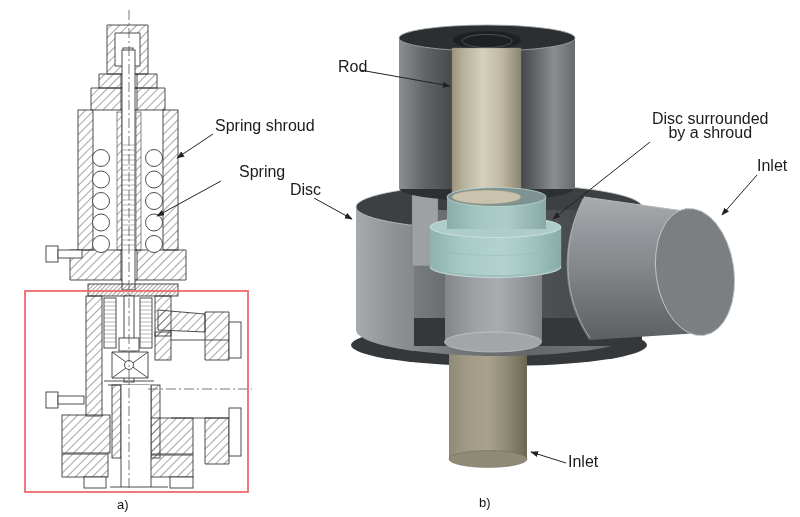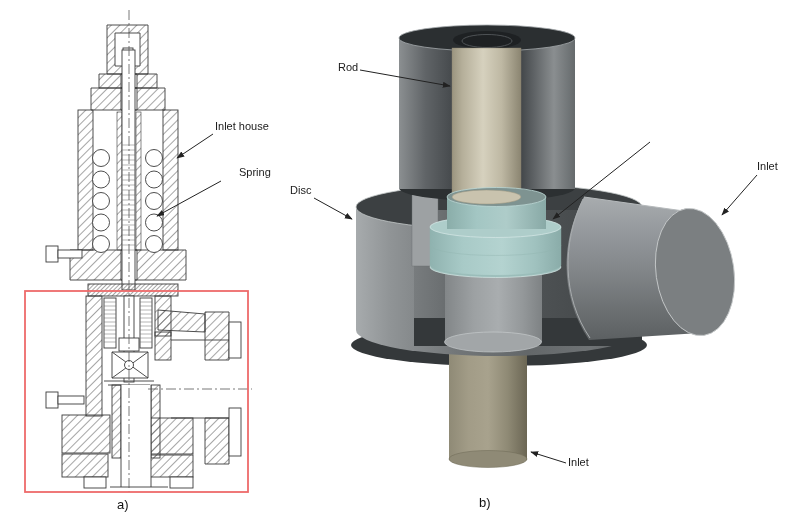--- a/index.html
+++ b/index.html
@@ -1,19 +1,19 @@
 <!DOCTYPE html>
 <html><head>
 <meta charset="utf-8">
 <style>
   html,body{margin:0;padding:0;background:#fff;}
   #figure{position:relative;width:800px;height:517px;background:#ffffff;overflow:hidden;
           font-family:"Liberation Sans",sans-serif;}
   #figure svg{position:absolute;left:0;top:0;}
-  .lbl{position:absolute;font-size:11px;color:#1b1b1b;white-space:nowrap;line-height:14px;text-align:center;}
+  .lbl{position:absolute;font-size:16px;color:#1b1b1b;white-space:nowrap;line-height:14px;text-align:center;}
   .cap{position:absolute;font-size:13px;color:#111;}
 </style>
 </head>
 <body>
 
 <div id="figure">
 
 <svg width="800" height="517" viewBox="0 0 800 517">
   <defs>
     <pattern id="hatch" patternUnits="userSpaceOnUse" width="6" height="6" patternTransform="rotate(45)">
@@ -226,22 +226,26 @@
     <line x1="213" y1="134" x2="177" y2="158" marker-end="url(#arrow)"></line>
     <line x1="221" y1="181" x2="157" y2="216" marker-end="url(#arrow)"></line>
     <line x1="360" y1="70" x2="450" y2="86" marker-end="url(#arrow)"></line>
     <line x1="650" y1="142" x2="553" y2="219" marker-end="url(#arrow)"></line>
     <line x1="314" y1="198" x2="352" y2="219" marker-end="url(#arrow)"></line>
     <line x1="757" y1="175" x2="722" y2="215" marker-end="url(#arrow)"></line>
     <line x1="566" y1="463" x2="531" y2="452" marker-end="url(#arrow)"></line>
   </g>
 </svg>
 
-<div class="lbl" style="left:215px;top:119px">Inlet house</div>
+<div class="lbl" style="left:215px;top:119px">Spring shroud</div>
 <div class="lbl" style="left:239px;top:165px">Spring</div>
 <div class="lbl" style="left:290px;top:183px">Disc</div>
 <div class="lbl" style="left:338px;top:60px">Rod</div>
+<div class="lbl" style="left:652px;top:112px">
+  <span style="display:block">Disc surrounded</span>
+  <span style="display:block">by a shroud</span>
+</div>
 <div class="lbl" style="left:757px;top:159px">Inlet</div>
 <div class="lbl" style="left:568px;top:455px">Inlet</div>
 <div class="cap" style="left:117px;top:497px">a)</div>
 <div class="cap" style="left:479px;top:495px">b)</div>
 
 </div>
 
 </body></html>

